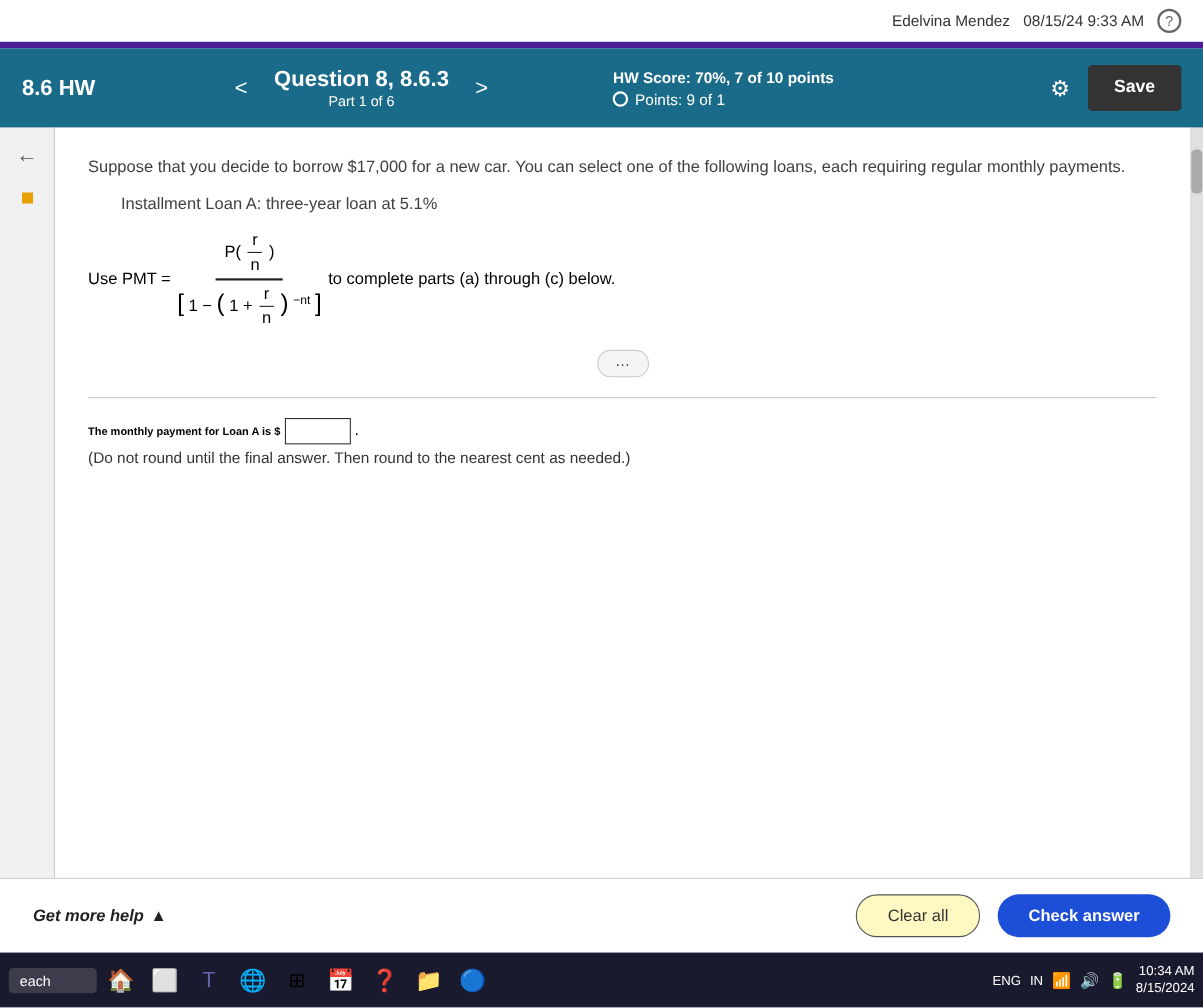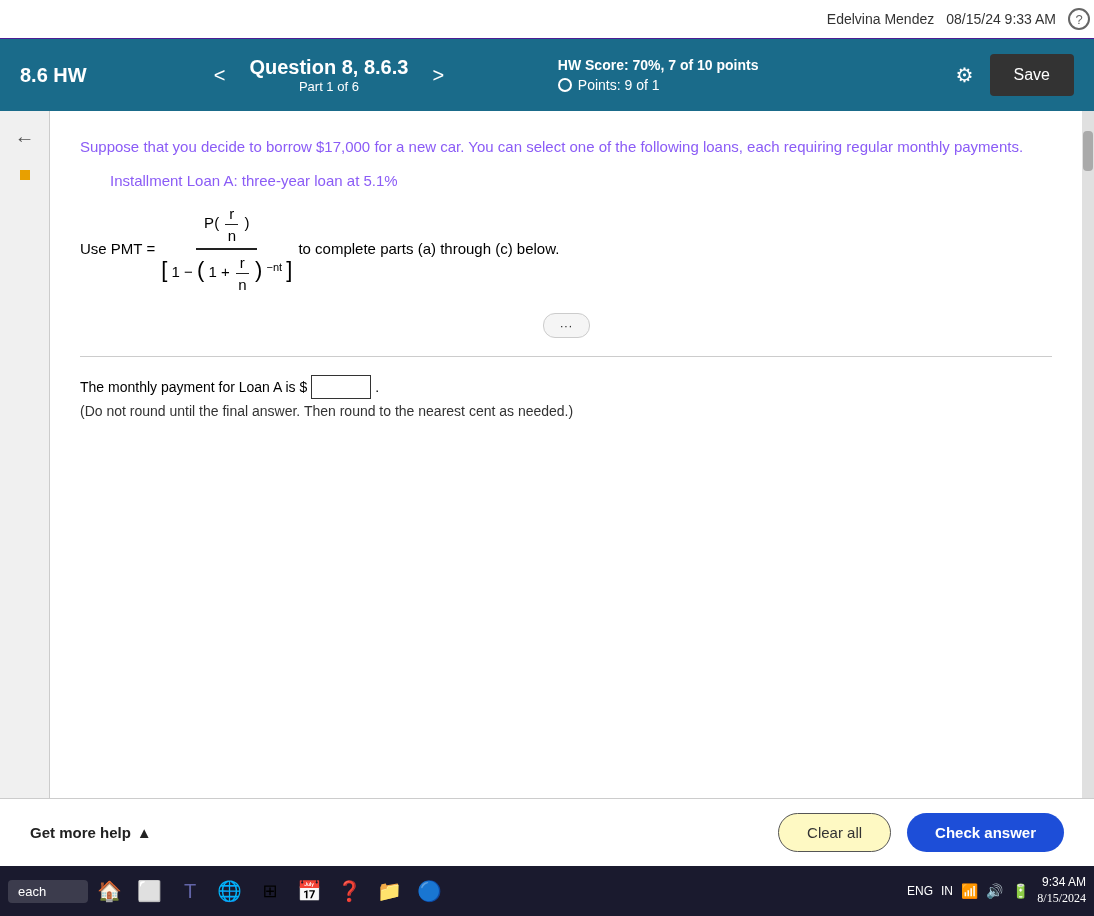--- a/index.html
+++ b/index.html
@@ -1,25 +1,25 @@
 <!DOCTYPE html>
 <html><head>
   <meta charset="utf-8">
   <style>
     * { box-sizing: border-box; margin: 0; padding: 0; }
     body { font-family: Arial, sans-serif; background: #e0e0e0; width: 1094px; height: 916px; overflow: hidden; position: relative; }
 
     
     .top-bar {
       background: #fff;
-      padding: 8px 4px;
+      padding: 8px 20px;
       display: flex;
       justify-content: flex-end;
       align-items: center;
-      border-bottom: 1px solid #4c1d95;
+      border-bottom: 6px solid #4c1d95;
       font-size: 14px;
       color: #333;
     }
     .top-bar-info { display: flex; align-items: center; gap: 12px; }
     .help-icon {
       width: 22px; height: 22px; border-radius: 50%; border: 2px solid #666;
       display: flex; align-items: center; justify-content: center;
       font-size: 13px; color: #666; cursor: pointer;
     }
 
@@ -67,21 +67,21 @@
     .points { display: flex; align-items: center; gap: 6px; color: #fff; font-size: 14px; }
     .circle-icon { width: 14px; height: 14px; border-radius: 50%; border: 2px solid #fff; display: inline-block; }
     .gear-icon { color: #fff; font-size: 20px; margin-left: auto; cursor: pointer; }
     .header-actions { display: flex; align-items: center; gap: 16px; margin-left: auto; }
     .save-btn {
       background: #333;
       color: #fff;
       border: none;
       padding: 12px 24px;
       font-size: 16px;
-      font-weight: normal;
+      font-weight: bold;
       border-radius: 4px;
       cursor: pointer;
     }
 
     
     .main-wrapper {
       display: flex;
       height: calc(916px - 48px - 72px - 50px);
     }
 
@@ -112,21 +112,21 @@
     .content-area {
       flex: 1;
       background: #fff;
       padding: 24px 30px 20px 30px;
       overflow-y: auto;
       position: relative;
     }
 
     .problem-text {
       font-size: 15px;
-      color: #8b5cf6;
+      color: #404040;
       line-height: 1.6;
       margin-bottom: 10px;
     }
     .problem-indent { margin-left: 30px; }
 
     .fraction {
       display: inline-flex;
       flex-direction: column;
       align-items: center;
       vertical-align: middle;
@@ -177,25 +177,26 @@
       cursor: pointer;
       color: #333;
     }
 
     .part-label {
       font-weight: bold;
       font-size: 15px;
       margin-bottom: 8px;
     }
     .answer-line {
-      font-size: 14px;
+      font-size: 10px;
       margin-bottom: 0;
       display: flex;
       align-items: center;
       gap: 4px;
+      font-weight: bold;
     }
     .answer-box {
       display: inline-block;
       width: 60px;
       border: 1px solid #333;
       height: 24px;
       vertical-align: middle;
     }
     .note-text {
       font-size: 14px;
@@ -217,20 +218,21 @@
       justify-content: space-between;
     }
     .get-help {
       font-size: 15px;
       font-weight: bold;
       color: #222;
       cursor: pointer;
       display: flex;
       align-items: flex-end;
       gap: 6px;
+      font-style: italic;
     }
     .bottom-actions { display: flex; gap: 16px; }
     .clear-all-btn {
       background: #fef9c3;
       border: 1.5px solid #555;
       border-radius: 20px;
       padding: 10px 28px;
       font-size: 15px;
       cursor: pointer;
       color: #333;
@@ -428,17 +430,17 @@
   <div class="taskbar-item" style="font-size:20px;">📁</div>
   <div class="taskbar-item" style="font-size:20px;">🔵</div>
 
   <div class="taskbar-right">
     <span style="color:#fff; font-size:12px;margin-left:10px;">ENG</span>
     <span style="color:#fff; font-size:12px;">IN</span>
     <span style="color:#fff; font-size:14px;">📶</span>
     <span style="color:#fff; font-size:14px;">🔊</span>
     <span style="color:#fff; font-size:14px;">🔋</span>
     <div class="taskbar-time">
-      <div style="color:#fff; font-size:12px;">9:34 AM</div>
-      <div style="color:#fff; font-size:12px;font-family:Liberation Serif, serif;">8/15/2024</div>
+      <div style="color:#fff; font-size:12px;">10:34 AM</div>
+      <div style="color:#fff; font-size:12px;">8/15/2024</div>
     </div>
   </div>
 </div>
 
 </body></html>

